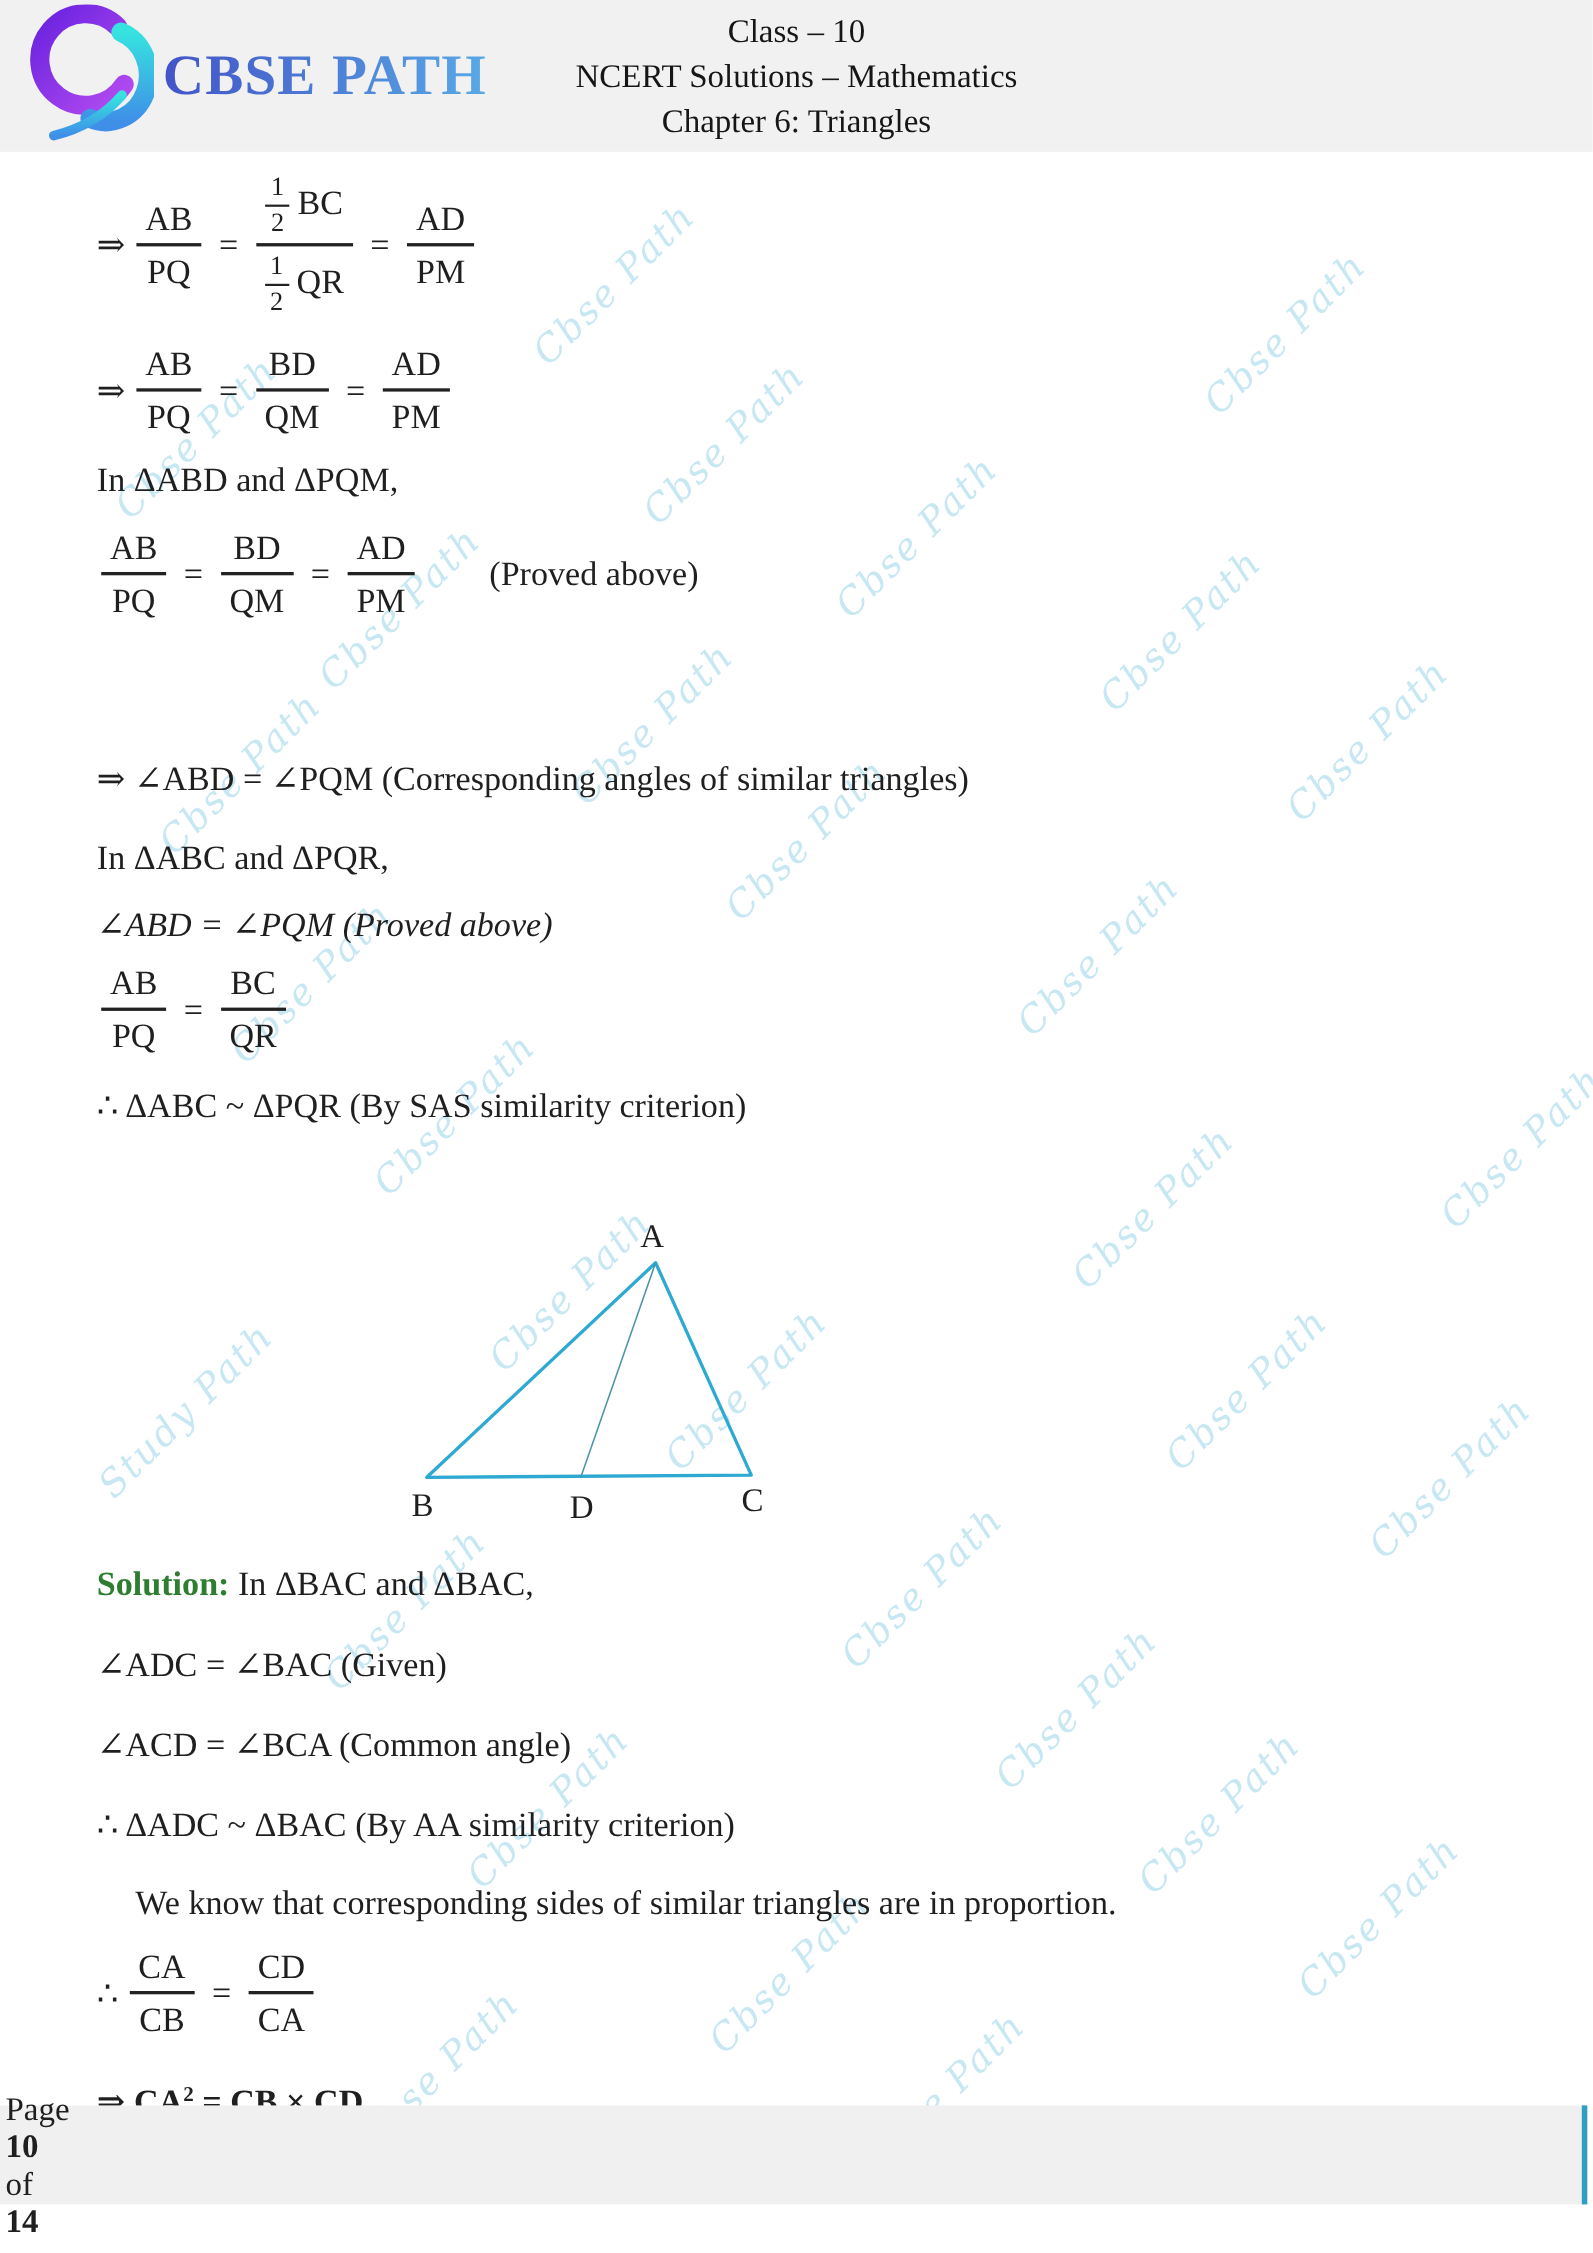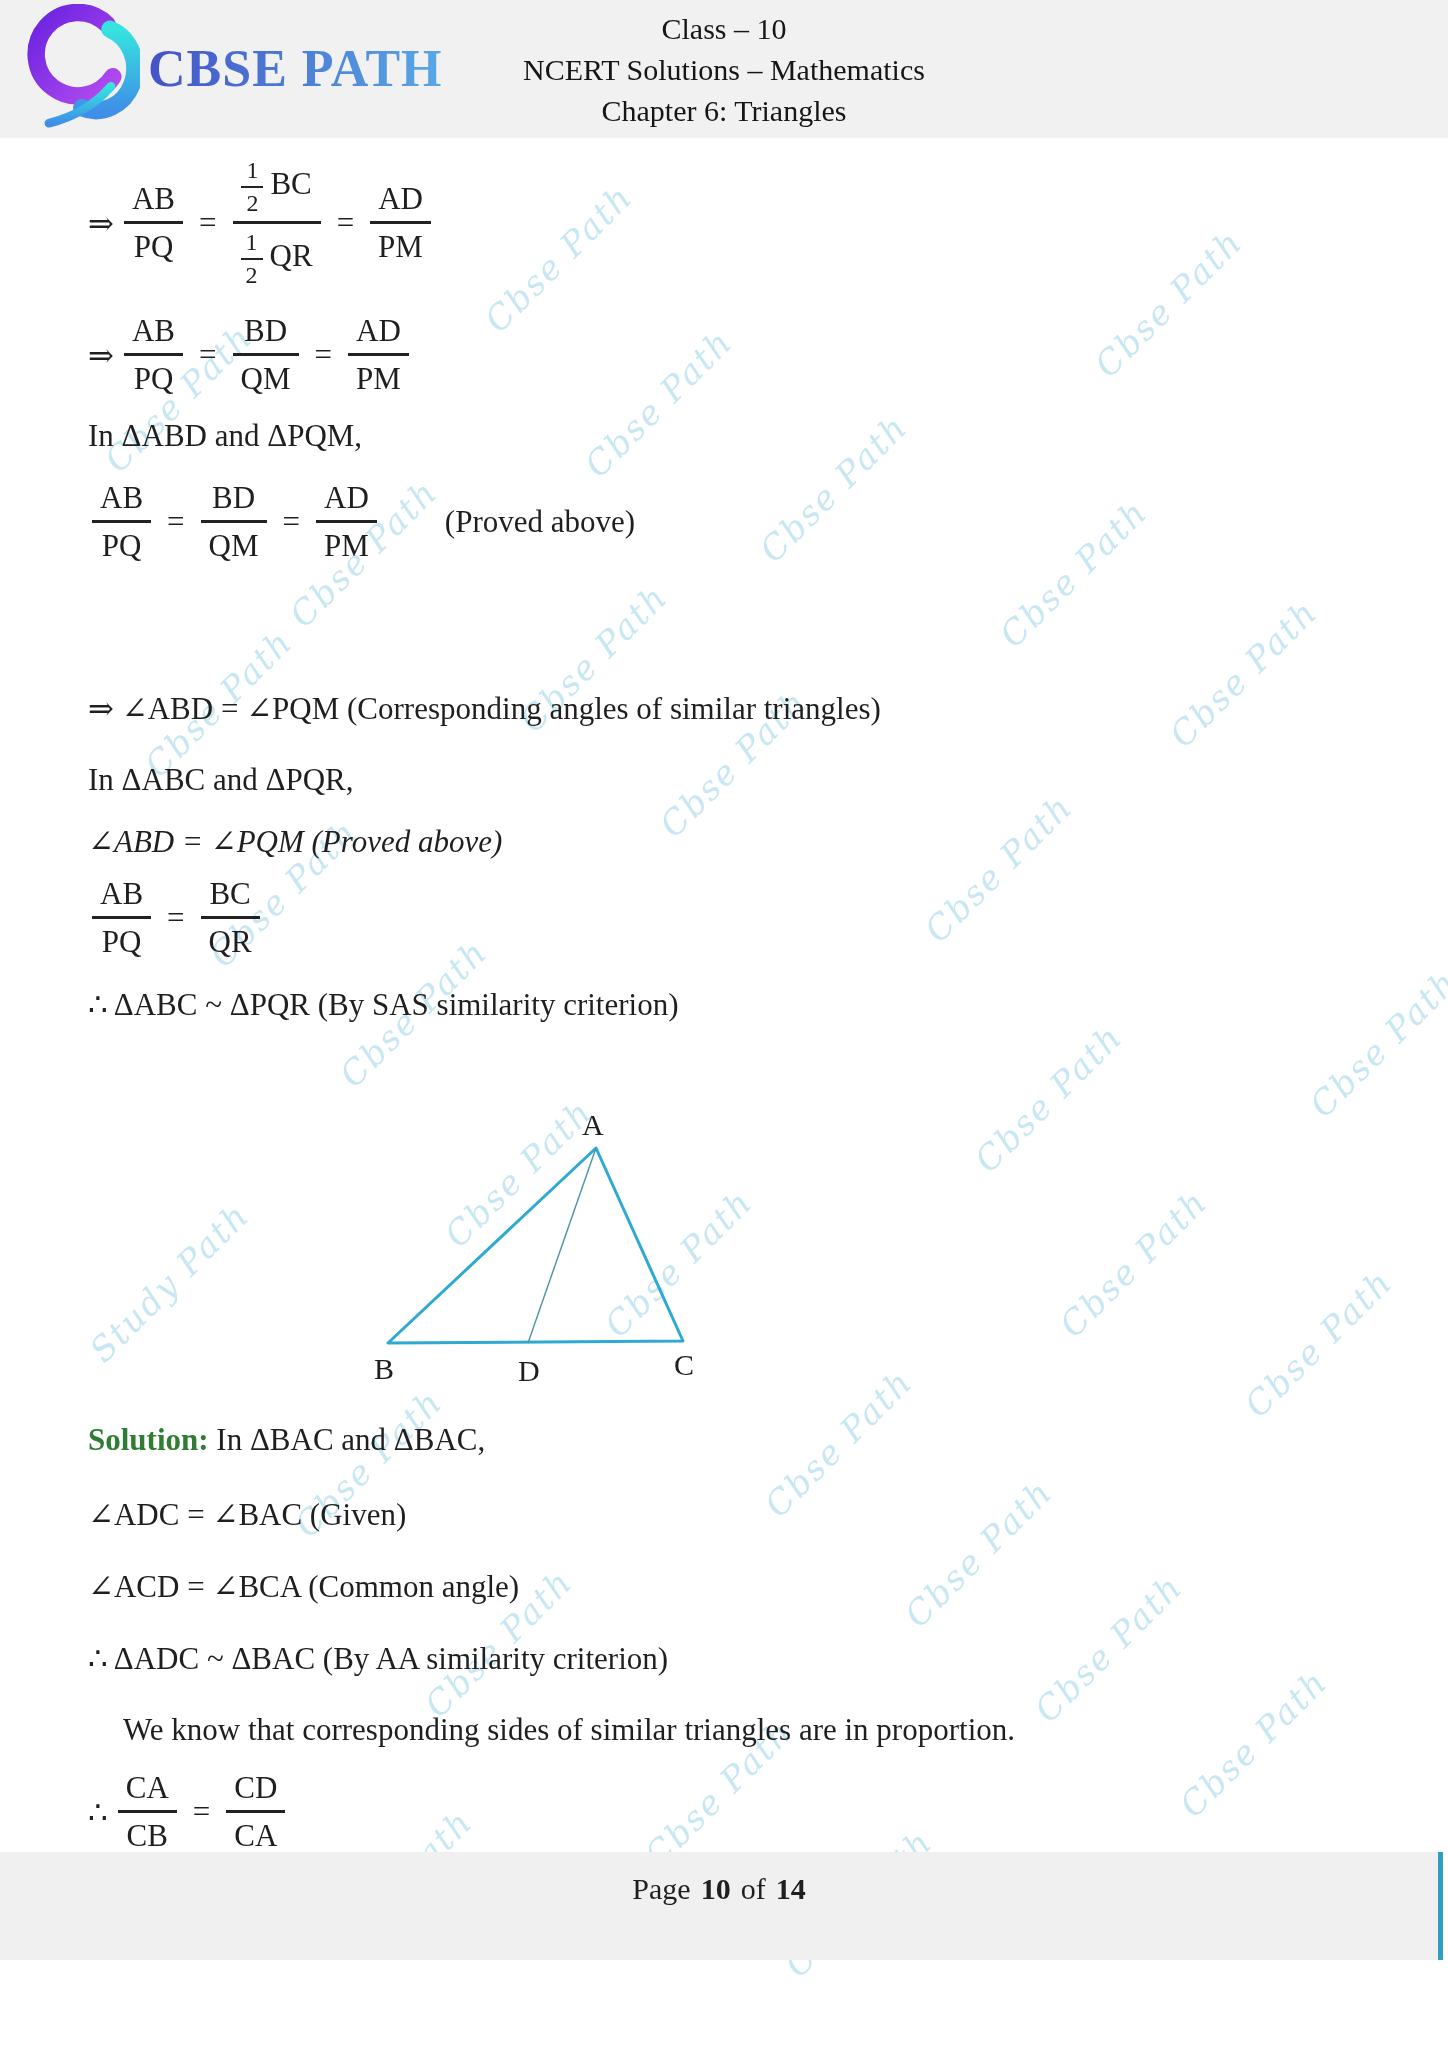--- a/index.html
+++ b/index.html
@@ -59,24 +59,24 @@
   .sfrac .bot{display:block;padding:2px 5px 0;}
   .note{margin-left:64px;}
 
   
   .figure{position:absolute;left:368px;top:1106px;width:336px;height:292px;}
   .figure svg{position:absolute;left:0;top:0;}
   .vlabel{position:absolute;font-size:30px;color:#1f1f1f;}
 
   
   .footer-band{
-    position:absolute;left:0;top:1852px;width:1443px;height:108px;
+    position:absolute;left:0;top:1914px;width:1443px;height:90px;
     background:#f0f0f1;border-right:5px solid #2e9ec4;
     display:flex;justify-content:center;align-items:flex-start;
-    padding-top:20px;box-sizing:border-box;font-size:30px;
+    padding-top:20px;box-sizing:border-box;font-size:30px;flex-direction:column;
   }
   .footer-band span{margin:0 5px;}
 </style>
 </head>
 <body>
 
 <div id="watermark-layer">
     <span class="wm" style="left: 505px; top: 300px;">Cbse Path</span>
     <span class="wm" style="left: 125px; top: 440px;">Cbse Path</span>
     <span class="wm" style="left: 1115px; top: 345px;">Cbse Path</span>

